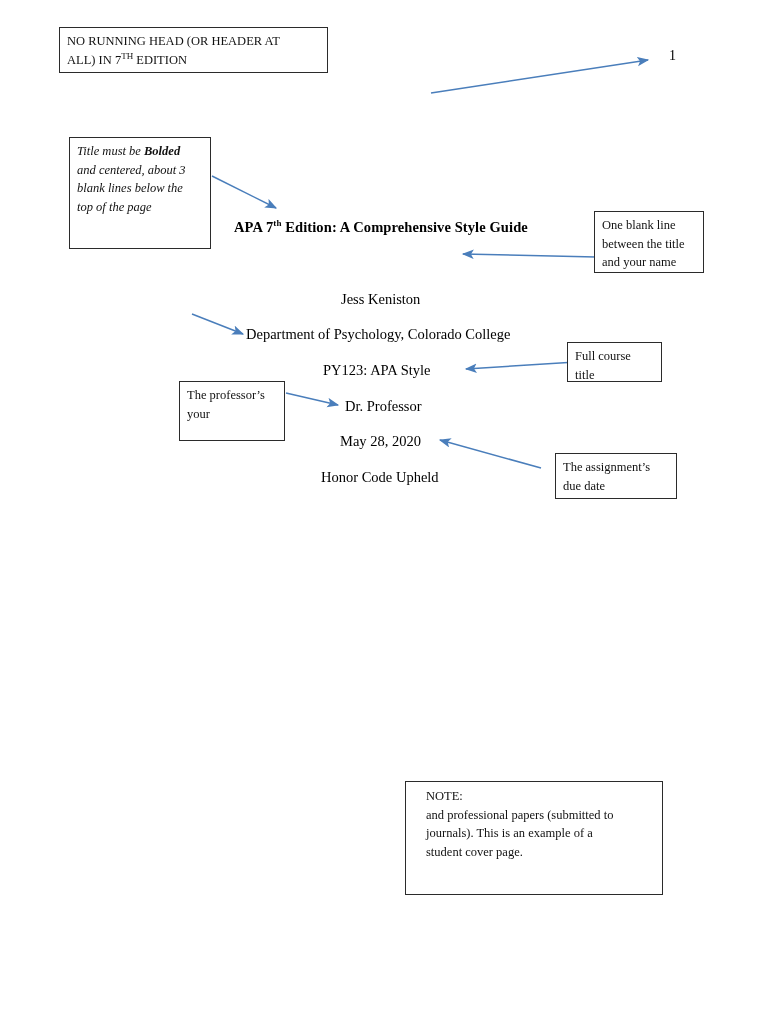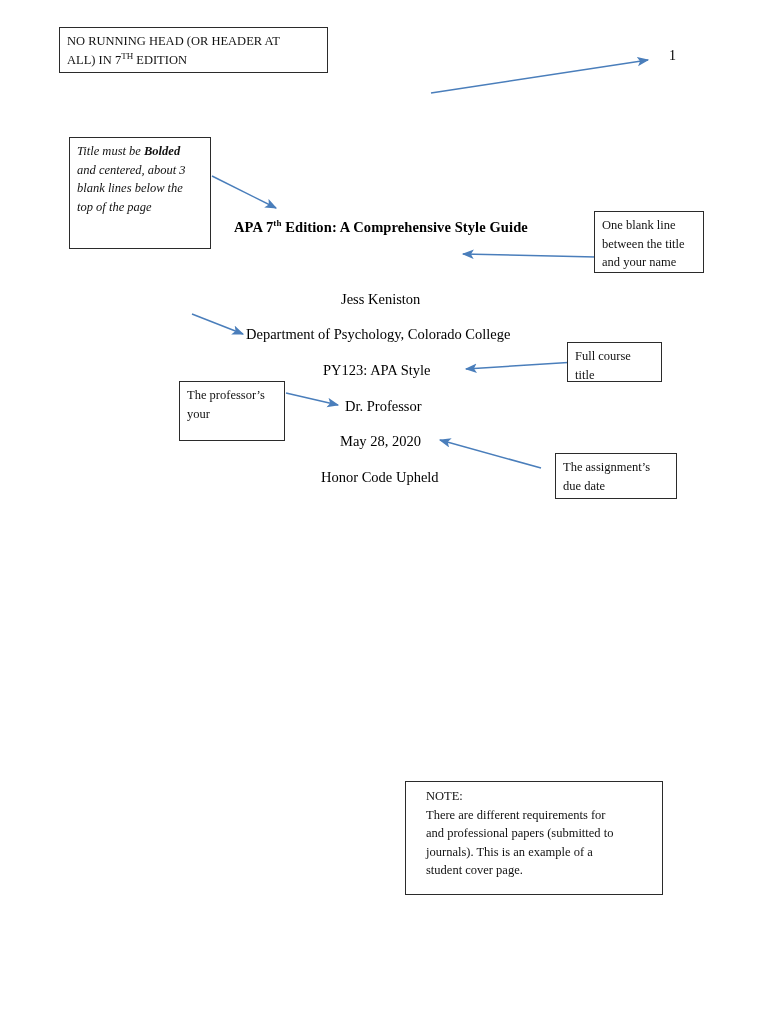--- a/index.html
+++ b/index.html
@@ -128,21 +128,20 @@
     <div>your</div>
   </div>
 
   <div class="callout" style="left:540px; top:453px; width:122px; height:46px;margin-left:15px;">
     <div>The assignment’s</div>
     <div>due date</div>
   </div>
 
   <div class="callout" style="left:405px; top:781px; width:258px; height:114px; padding:5px 20px;">
     <div>NOTE:</div>
-    <div>There are different requirements for</div>
     <div>and professional papers (submitted to</div>
     <div>journals). This is an example of a</div>
     <div>student cover page.</div>
   </div>
 
   <div class="page-num" style="left:669px; top:48px;">1</div>
 
   <div class="cover-line cover-title" style="left:234px; top:219px;"><span>APA 7</span><span class="sup">th</span><span> Edition: A Comprehensive Style Guide</span></div>
 
   <div class="cover-line" style="left:341px; top:291px;">Jess Keniston</div>

